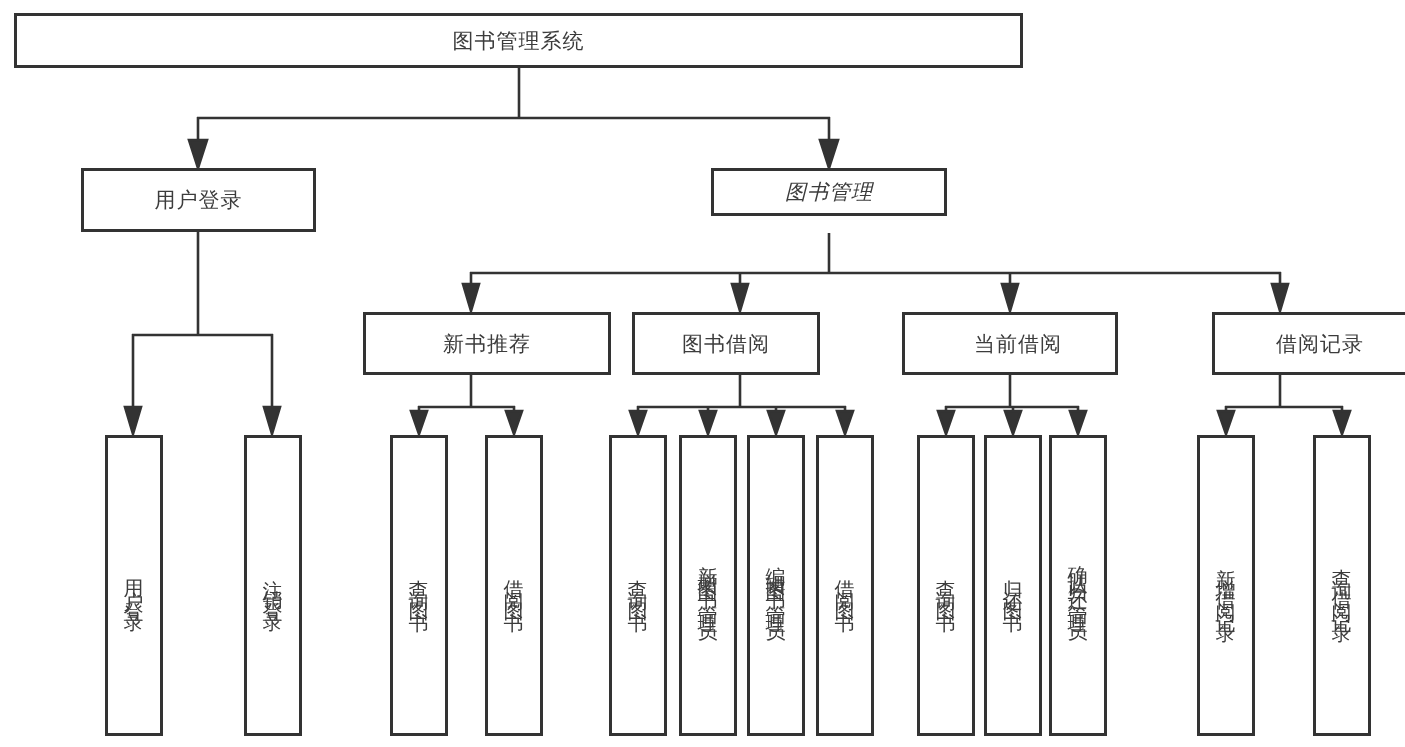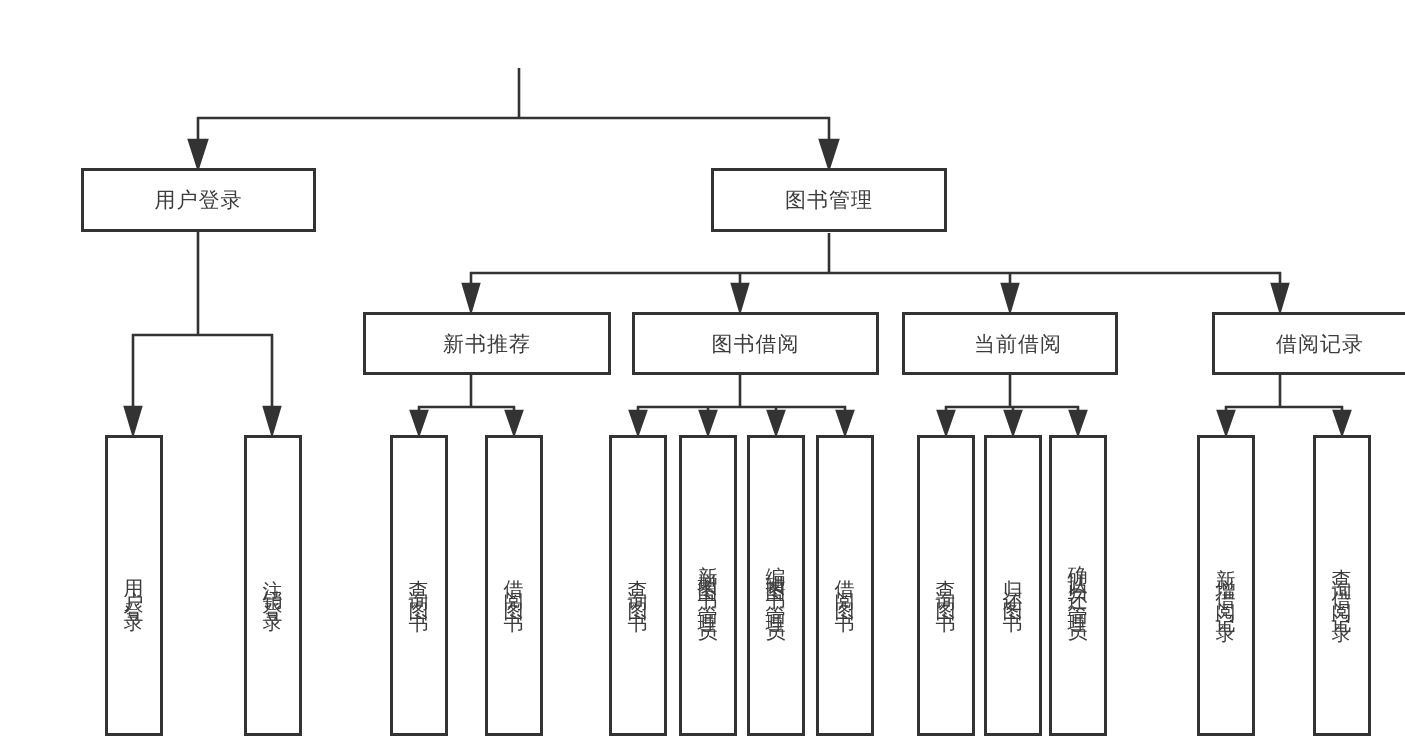--- a/index.html
+++ b/index.html
@@ -104,32 +104,35 @@
     <g>
       <line x1="1280" y1="373" x2="1280" y2="408"></line>
       <line x1="1225" y1="407" x2="1343" y2="407"></line>
       <line x1="1226" y1="406" x2="1226" y2="413"></line>
       <polygon points="1218,411 1234,411 1226,434"></polygon>
       <line x1="1342" y1="406" x2="1342" y2="413"></line>
       <polygon points="1334,411 1350,411 1342,434"></polygon>
     </g>
   </svg>
 
+  <div class="node hnode" style="left:14px; top:13px; width:1009px; height:55px;">
+    <span>图书管理系统</span>
+  </div>
 
   <div class="node hnode" style="left:81px; top:168px; width:235px; height:64px;">
     <span>用户登录</span>
   </div>
-  <div class="node hnode" style="left:711px; top:168px; width:236px; height:64px;">
+  <div class="node hnode" style="left:711px; top:168px; width:236px; height:48px;font-style:italic;">
     <span>图书管理</span>
   </div>
 
   <div class="node hnode" style="left:363px; top:312px; width:248px; height:63px;">
     <span>新书推荐</span>
   </div>
-  <div class="node hnode" style="left:632px; top:312px; width:247px; height:63px;">
+  <div class="node hnode" style="left:632px; top:312px; width:188px; height:63px;">
     <span>图书借阅</span>
   </div>
   <div class="node hnode" style="left:902px; top:312px; width:216px; height:63px;padding-left:16px;">
     <span>当前借阅</span>
   </div>
   <div class="node hnode" style="left:1212px; top:312px; width:216px; height:63px;">
     <span>借阅记录</span>
   </div>
 
   <div class="node vnode" style="left:105px; top:435px; width:58px; height:301px;">

